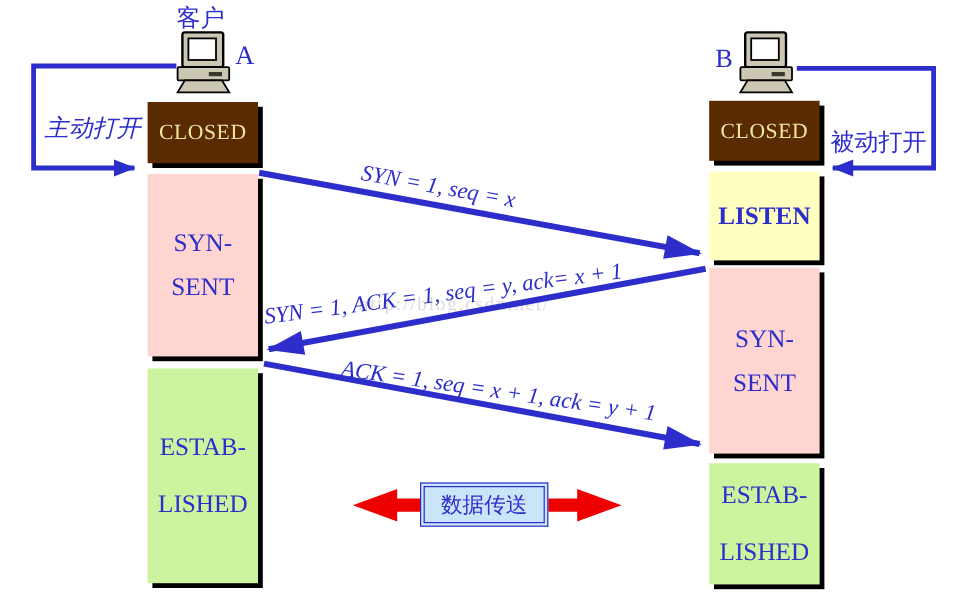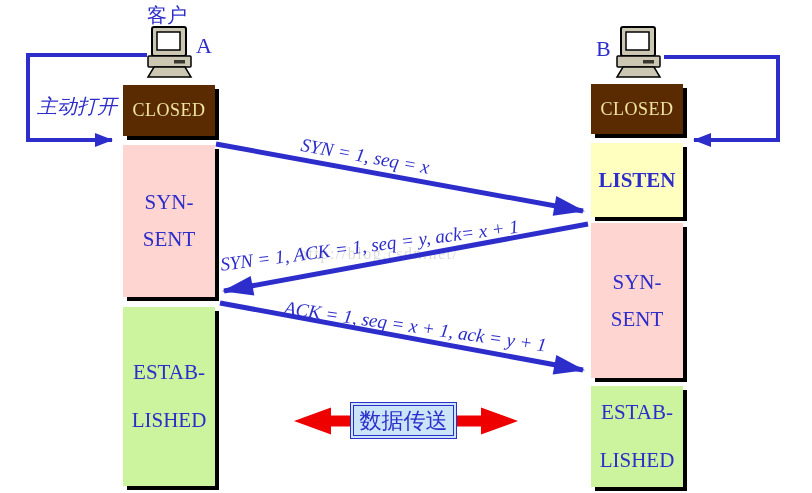--- a/index.html
+++ b/index.html
@@ -25,21 +25,21 @@
   .ab{position:absolute;z-index:3;color:var(--blue);font-size:22px;
       font-family:"Liberation Serif",serif;}
   .msg{position:absolute;z-index:3;color:var(--blue);font-size:19px;white-space:nowrap;
        font-family:"Liberation Serif",serif;font-style:italic;transform-origin:0 0;}
   .msg1{left:303px;top:134px;transform:rotate(10.2deg);}
   .msg2{left:219px;top:254px;transform:rotate(-7.3deg);}
   .msg3{left:286px;top:297px;transform:rotate(8.2deg);}
   .xfer{position:absolute;z-index:2;left:350px;top:402px;width:107px;height:37px;
         background:var(--lightblue);border:4px double var(--blue);box-sizing:border-box;
         display:flex;align-items:center;justify-content:center;color:var(--blue);
-        font-size:22px;white-space:nowrap;}
+        font-size:18px;white-space:nowrap;}
 </style>
 </head>
 <body>
 
 <div class="canvas">
 
   <div class="watermark">http://blog.csdn.net/</div>
 
   <svg class="overlay" width="812" height="493" viewBox="0 0 812 493">
     <defs>
@@ -77,20 +77,21 @@
       <rect x="31" y="34" width="11" height="3.5" fill="#3a382e"></rect>
       <path d="M11,41 L42,41 L48,51 L5,51 Z" fill="#cbc7b3" stroke="#000" stroke-width="1.5"></path>
     </g>
   </svg>
 
   <div class="cn" style="left:147px;top:2px;">客户</div>
   <div class="ab" style="left:196px;top:33px;">A</div>
   <div class="ab" style="left:596px;top:36px;">B</div>
 
   <div class="cn" style="left:37px;top:93px;font-style:italic;">主动打开</div>
+  <div class="cn" style="left:692px;top:105px;">被动打开</div>
 
   <div class="sbox closed" style="left:123px;top:85px;width:92px;height:51px;">
     <span class="ln">CLOSED</span>
   </div>
   <div class="sbox pink" style="left:123px;top:145px;width:92px;height:152px;">
     <span class="ln">SYN-</span>
     <span class="ln">SENT</span>
   </div>
   <div class="sbox green" style="left:123px;top:307px;width:92px;height:179px;">
     <span class="ln">ESTAB-</span>

